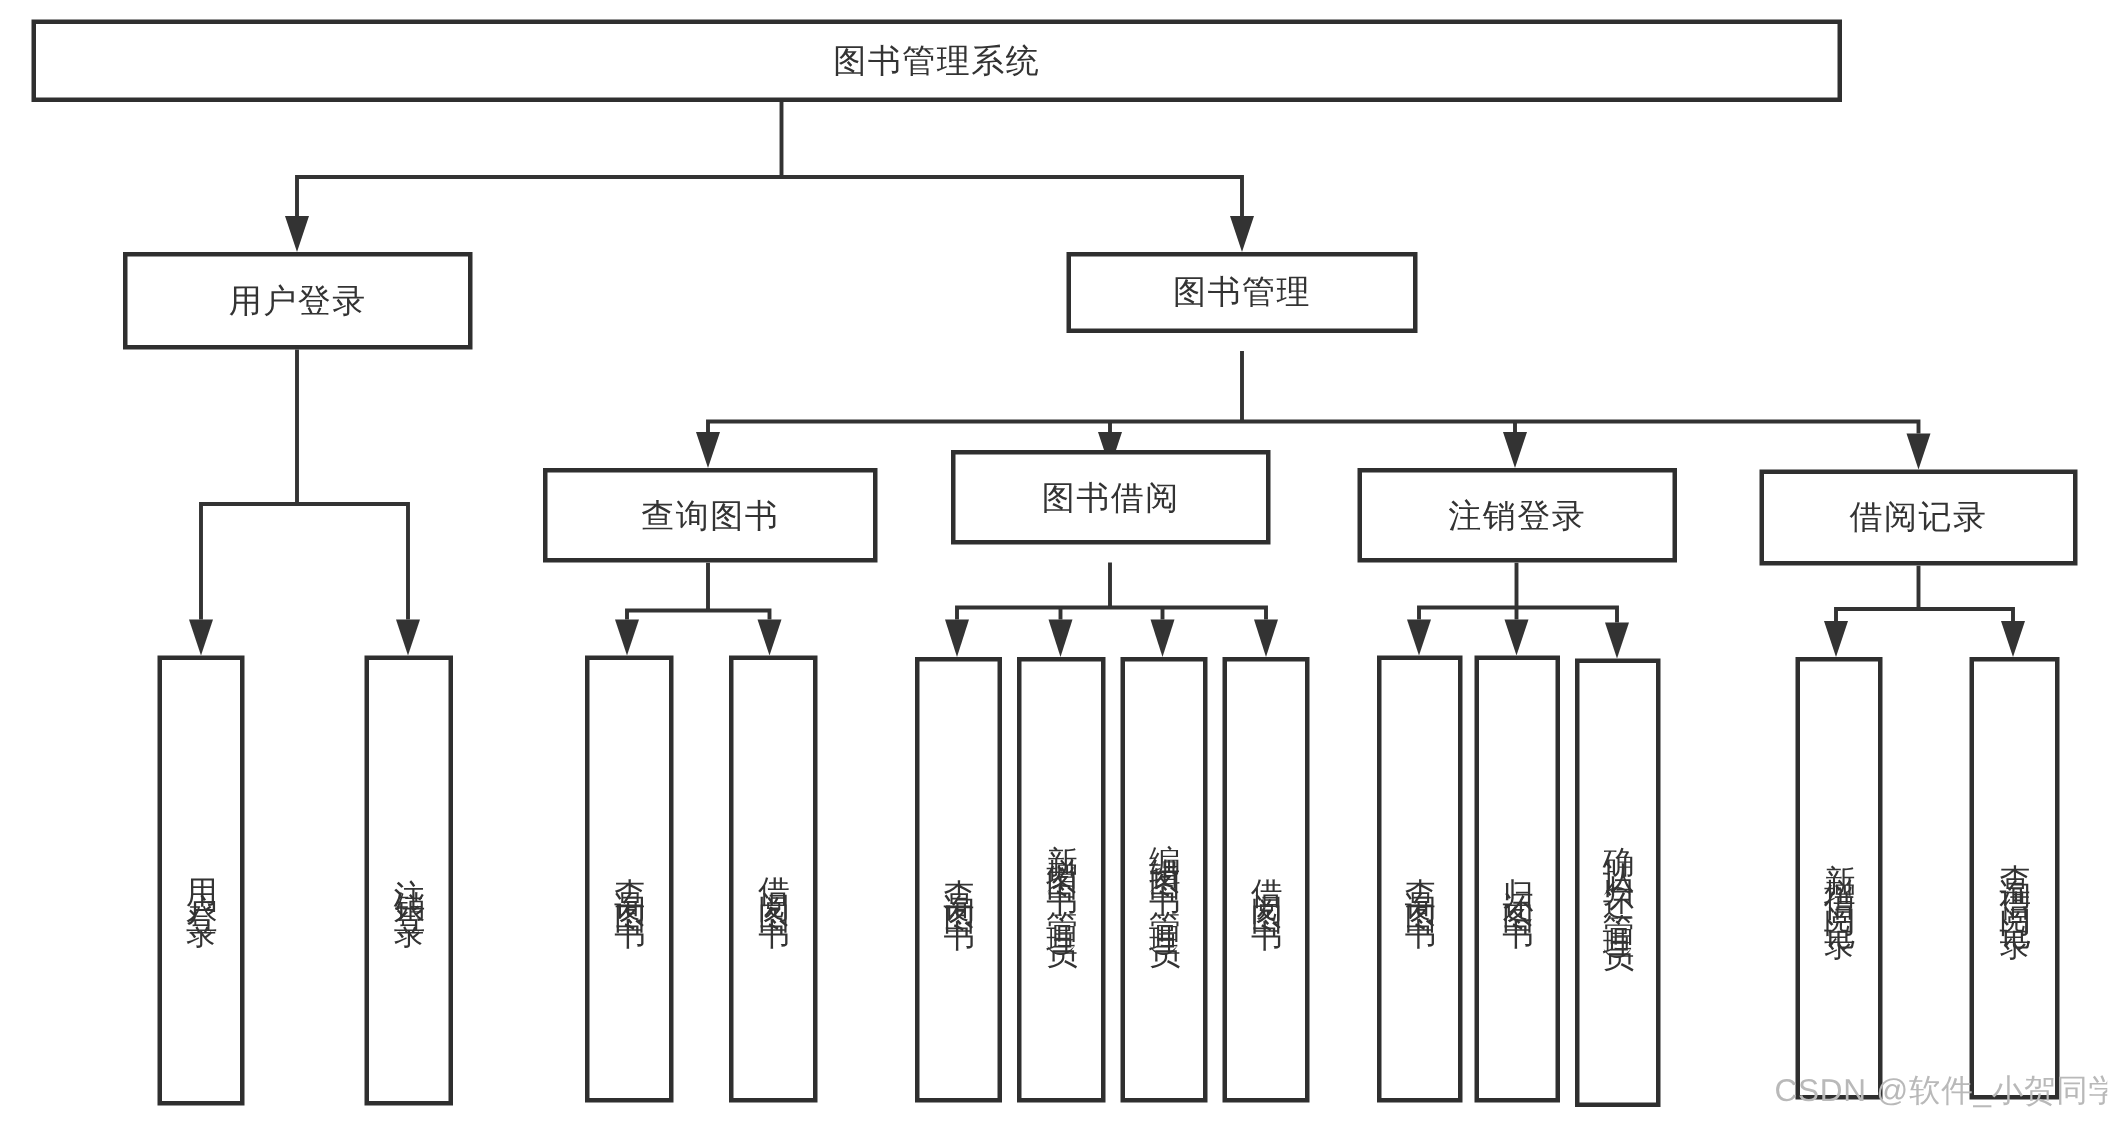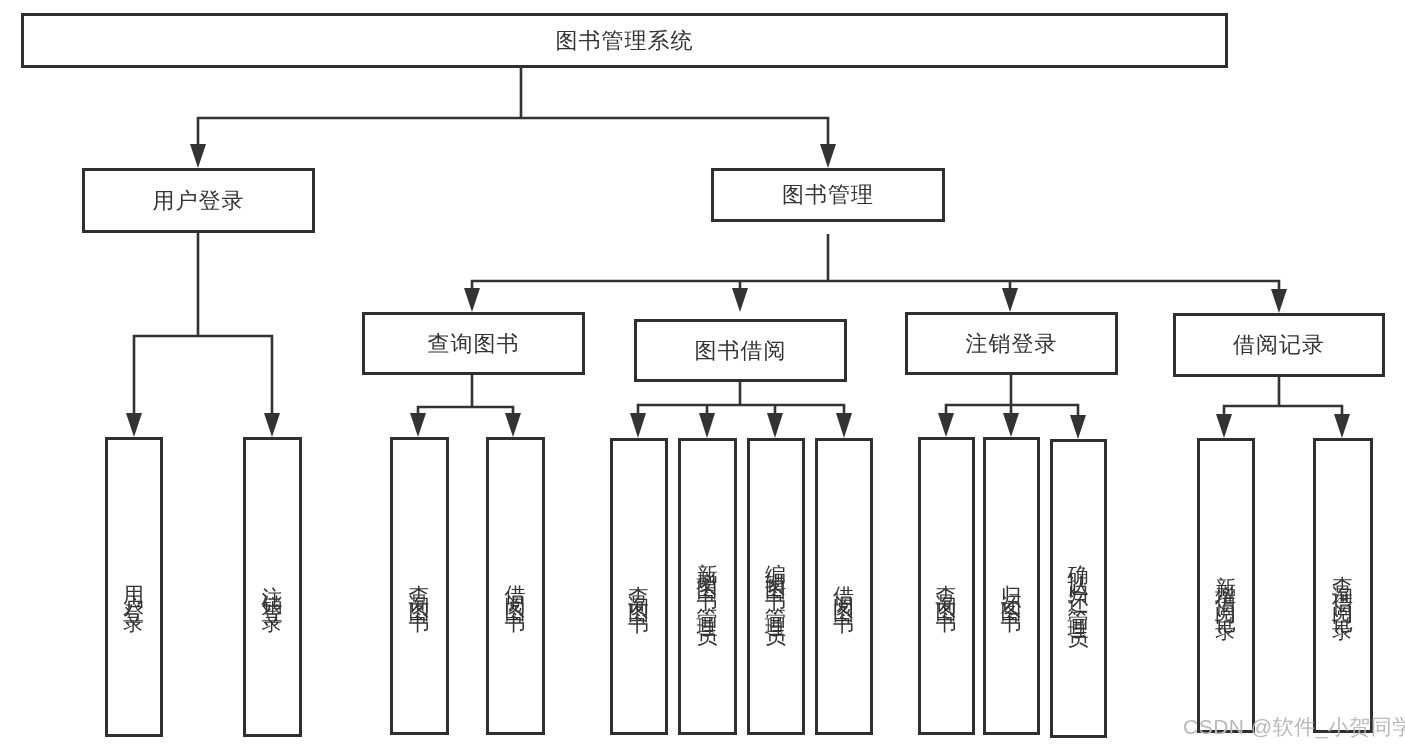--- a/index.html
+++ b/index.html
@@ -105,21 +105,21 @@
   <div class="node hnode" style="left:82px; top:168px; width:233px; height:65px;">
     <span>用户登录</span>
   </div>
   <div class="node hnode" style="left:711px; top:168px; width:234px; height:54px;">
     <span>图书管理</span>
   </div>
 
   <div class="node hnode" style="left:362px; top:312px; width:223px; height:63px;">
     <span>查询图书</span>
   </div>
-  <div class="node hnode" style="left:634px; top:319px; width:213px; height:63px;text-align:center;">
+  <div class="node hnode" style="left:634px; top:300px; width:213px; height:63px;text-align:center;">
     <span>图书借阅</span>
   </div>
   <div class="node hnode" style="left:905px; top:312px; width:213px; height:63px;">
     <span>注销登录</span>
   </div>
   <div class="node hnode" style="left:1173px; top:313px; width:212px; height:64px;">
     <span>借阅记录</span>
   </div>
 
   <div class="node vnode" style="left:105px; top:437px; width:58px; height:300px;">

